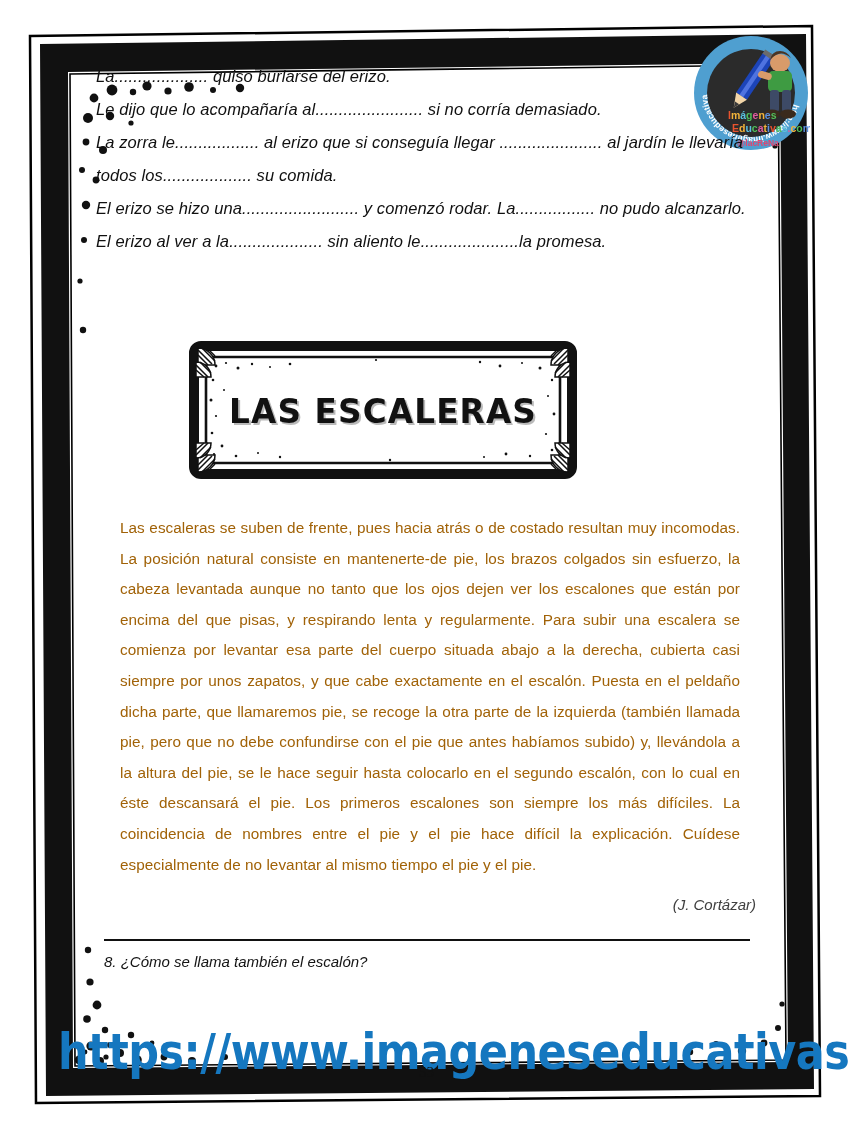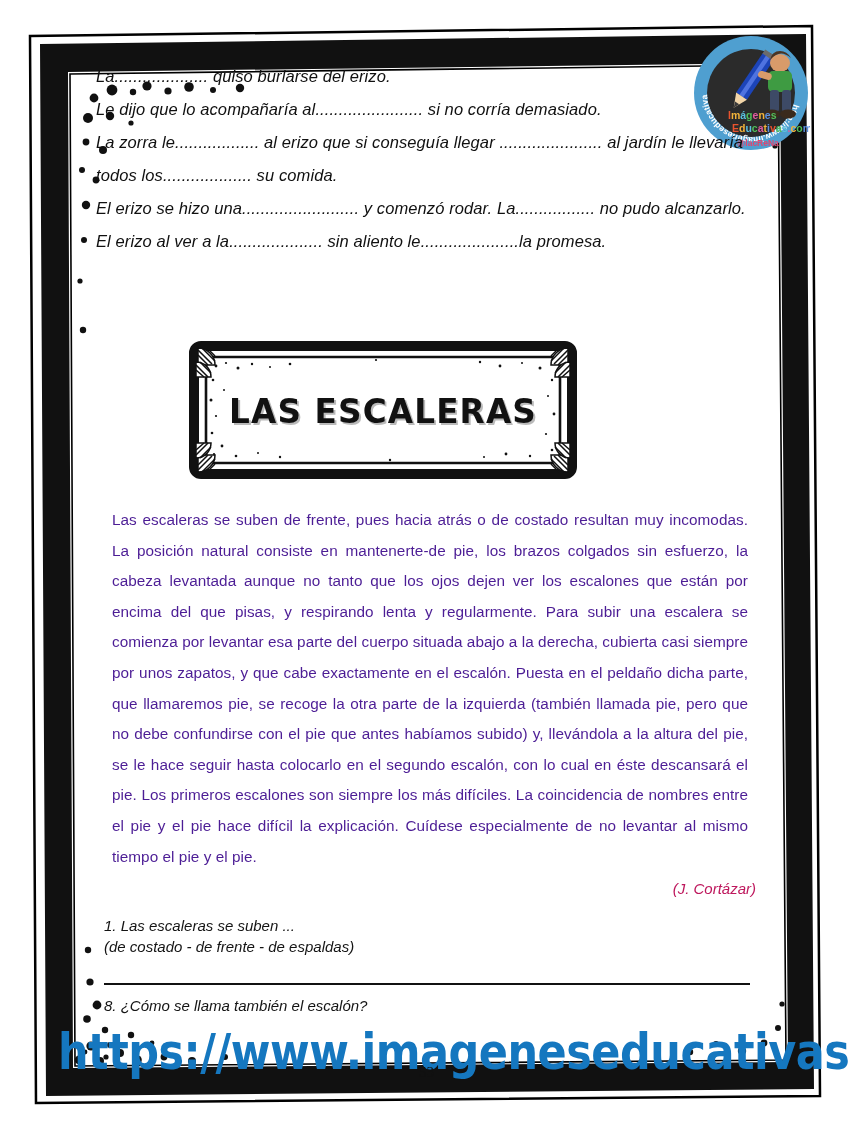--- a/index.html
+++ b/index.html
@@ -51,32 +51,32 @@
     color:#111;
     text-shadow:2px 2px 0 rgba(130,130,130,.55);
     transform:scaleX(.96);
   }
 
   
   #body-wrap{position:absolute;left:8px;top:437px;width:652px;}
   .para{
     font-size:15.3px;
     line-height:30.6px;
-    color:#4c1d95;
+    color:#a16207;
     text-align:justify;
-    margin:8px;
+    margin:16px;
     letter-spacing:0.05px;
   }
   .para.tight{line-height:25px;margin-top:1px;}
   .author{
     font-style:italic;
     font-size:15px;
     text-align:right;
     margin:5px 0 0 0;
-    color:#be185d;
+    color:#404040;
   }
   .q-line{
     font-style:italic;
     font-size:15px;
     line-height:21px;
     color:#141414;
     margin:0;
   }
   .q-block{margin-top:18px;}
   hr.rule{
@@ -315,24 +315,20 @@
           </g>
         </g>
       </svg>
       <div id="title-text">LAS ESCALERAS</div>
     </div>
 
     <div id="body-wrap">
       <p class="para">Las escaleras se suben de frente, pues hacia atrás o de costado resultan muy incomodas. La posición natural consiste en mantenerte-de pie, los brazos colgados sin esfuerzo, la cabeza levantada aunque no tanto que los ojos dejen ver los escalones que están por encima del que pisas, y respirando lenta y regularmente. Para subir una escalera se comienza por levantar esa parte del cuerpo situada abajo a la derecha, cubierta casi siempre por unos zapatos, y que cabe exactamente en el escalón. Puesta en el peldaño dicha parte, que llamaremos pie, se recoge la otra parte de la izquierda (también llamada pie, pero que no debe confundirse con el pie que antes habíamos subido) y, llevándola a la altura del pie, se le hace seguir hasta colocarlo en el segundo escalón, con lo cual en éste descansará el pie. Los primeros escalones son siempre los más difíciles. La coincidencia de nombres entre el pie y el pie hace difícil la explicación. Cuídese especialmente de no levantar al mismo tiempo el pie y el pie.</p>
       <p class="author">(J. Cortázar)</p>
 
-      <div class="q-block">
-        <p class="q-line">1. Las escaleras se suben ...</p>
-        <p class="q-line">(de costado - de frente - de espaldas)</p>
-      </div>
 
       <hr class="rule">
 
       <p class="q-line">8. ¿Cómo se llama también el escalón?</p>
     </div>
   </div>
 
   <div id="watermark">https://www.imageneseducativas.com/</div>
 
   <div id="page-number">53</div>

